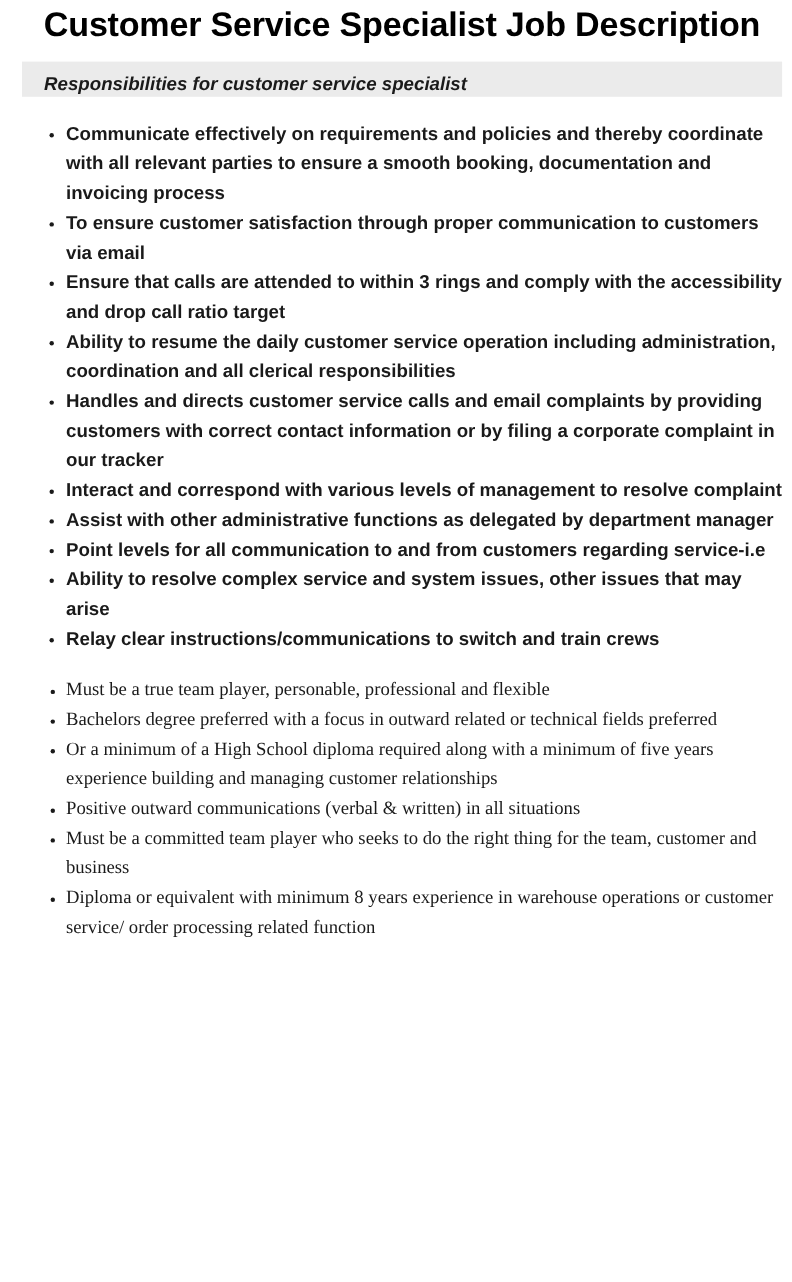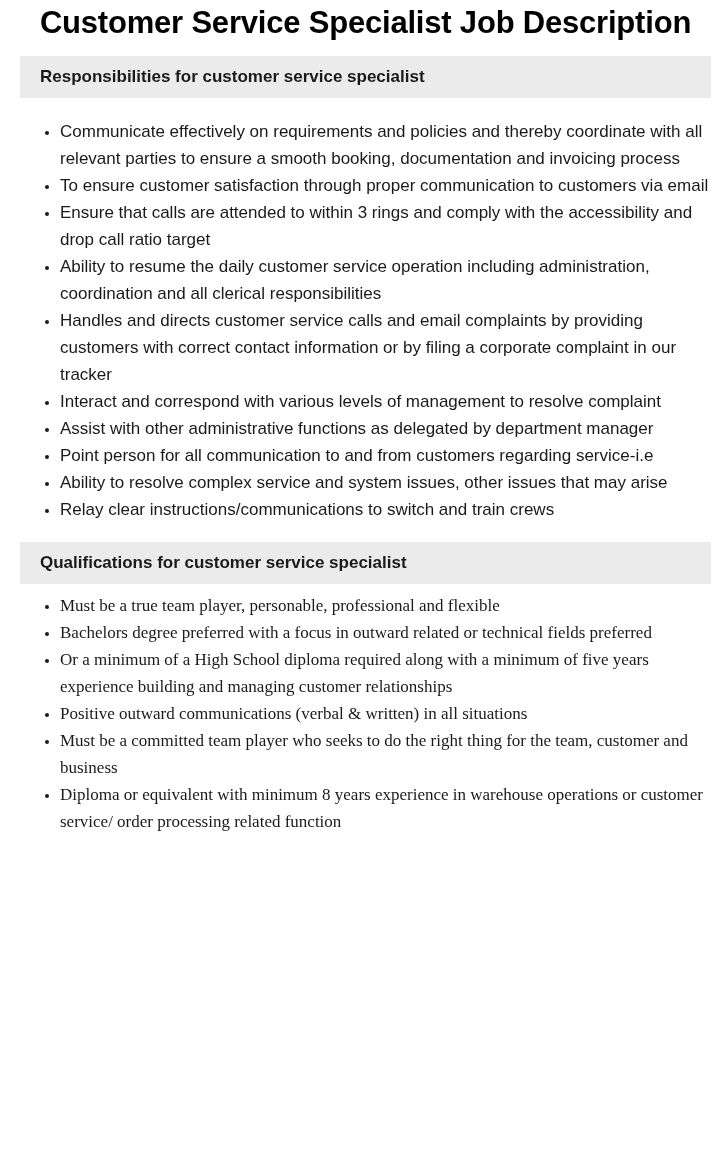--- a/index.html
+++ b/index.html
@@ -29,43 +29,45 @@
     }
     .intro {
       font-size: 17px;
       line-height: 27px;
       margin: 0 0 14px 0;
       color: #1a1a1a;
     }
     .section-header {
       background: #ebebeb;
       padding: 0 20px;
-      height: 42px;
+      height: 32px;
       line-height: 42px;
       font-size: 17px;
       font-weight: bold;
       color: #1a1a1a;
       margin: 0;
+      font-style: italic;
     }
     ul.list {
       margin: 20px 0 20px 0;
       padding: 0 0 0 40px;
       list-style: disc;
     }
     ul.list li {
       font-size: 17px;
       line-height: 27px;
       color: #1a1a1a;
       padding-left: 0;
     }
     ul.list li::marker {
       font-size: 14px;
     }
     #responsibilities-list {
       margin-bottom: 19px;
+      font-weight: bold;
     }
     #qualifications-list {
       margin-top: 8px;
       font-family: Liberation Serif, serif;
     }
   </style>
 </head>
 <body>
 
 <div class="page">
@@ -73,26 +75,25 @@
 
   <h2 class="section-header">Responsibilities for customer service specialist</h2>
   <ul class="list" id="responsibilities-list">
     <li>Communicate effectively on requirements and policies and thereby coordinate with all relevant parties to ensure a smooth booking, documentation and invoicing process</li>
     <li>To ensure customer satisfaction through proper communication to customers via email</li>
     <li>Ensure that calls are attended to within 3 rings and comply with the accessibility and drop call ratio target</li>
     <li>Ability to resume the daily customer service operation including administration, coordination and all clerical responsibilities</li>
     <li>Handles and directs customer service calls and email complaints by providing customers with correct contact information or by filing a corporate complaint in our tracker</li>
     <li>Interact and correspond with various levels of management to resolve complaint</li>
     <li>Assist with other administrative functions as delegated by department manager</li>
-    <li>Point person for all communication to and from customers regarding service-i.e</li>
+    <li>Point levels for all communication to and from customers regarding service-i.e</li>
     <li>Ability to resolve complex service and system issues, other issues that may arise</li>
     <li>Relay clear instructions/communications to switch and train crews</li>
   </ul>
 
-  <h2 class="section-header">Qualifications for customer service specialist</h2>
   <ul class="list" id="qualifications-list">
     <li>Must be a true team player, personable, professional and flexible</li>
     <li>Bachelors degree preferred with a focus in outward related or technical fields preferred</li>
     <li>Or a minimum of a High School diploma required along with a minimum of five years experience building and managing customer relationships</li>
     <li>Positive outward communications (verbal &amp; written) in all situations</li>
     <li>Must be a committed team player who seeks to do the right thing for the team, customer and business</li>
     <li>Diploma or equivalent with minimum 8 years experience in warehouse operations or customer service/ order processing related function</li>
   </ul>
 </div>
 

